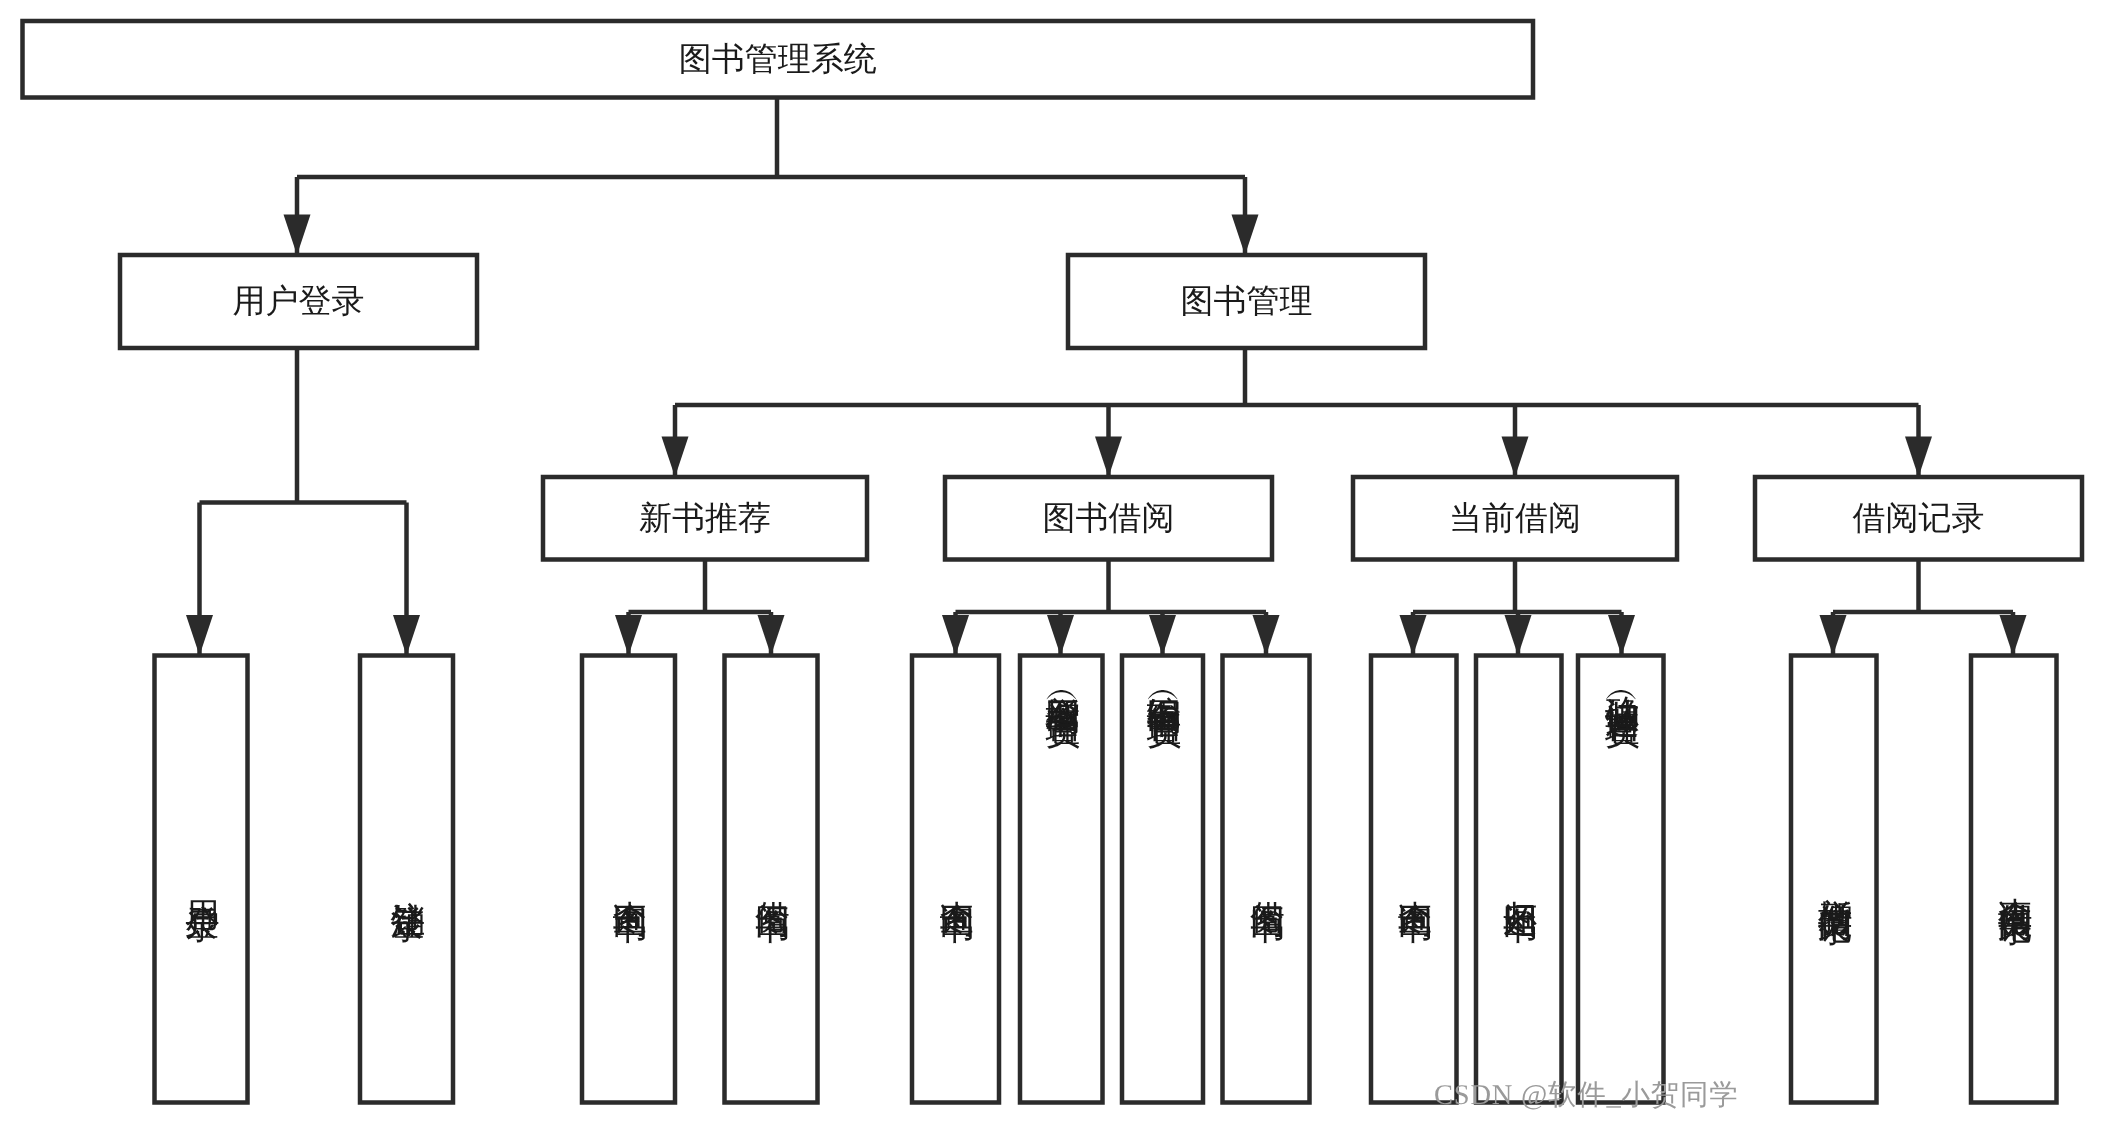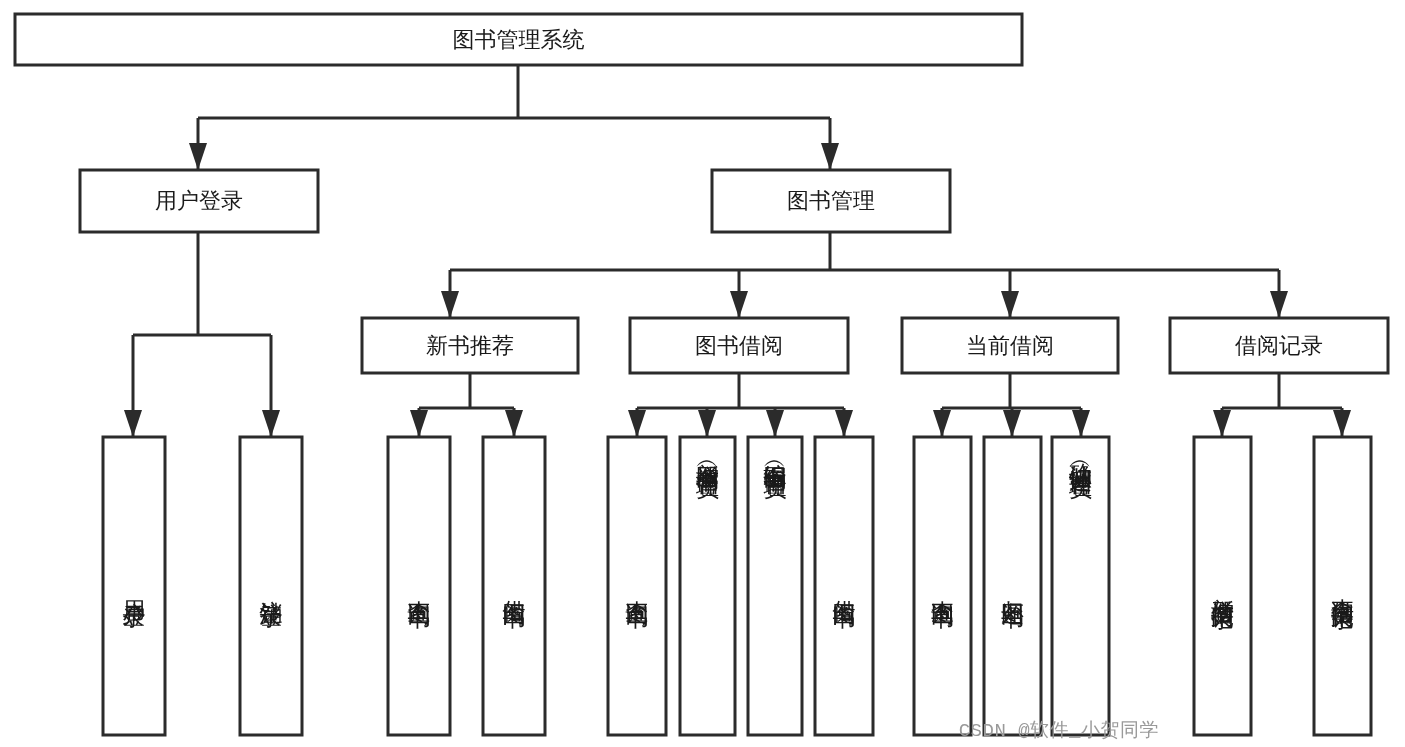--- a/index.html
+++ b/index.html
@@ -68,21 +68,21 @@
     font-size: 23px;
     line-height: 1;
     letter-spacing: 2px;
     color: #1a1a1a;
     white-space: nowrap;
   }
   #watermark {
     position: absolute;
     right: 8px;
     bottom: 4px;
-    font-family: Liberation Mono, monospace;
+    font-family: Liberation Serif, serif;
     font-size: 19px;
     color: #9a9a9a;
     letter-spacing: 0.5px;
     white-space: nowrap;
   }
 </style>
 </head>
 <body>
 
 <div id="diagram-root">

